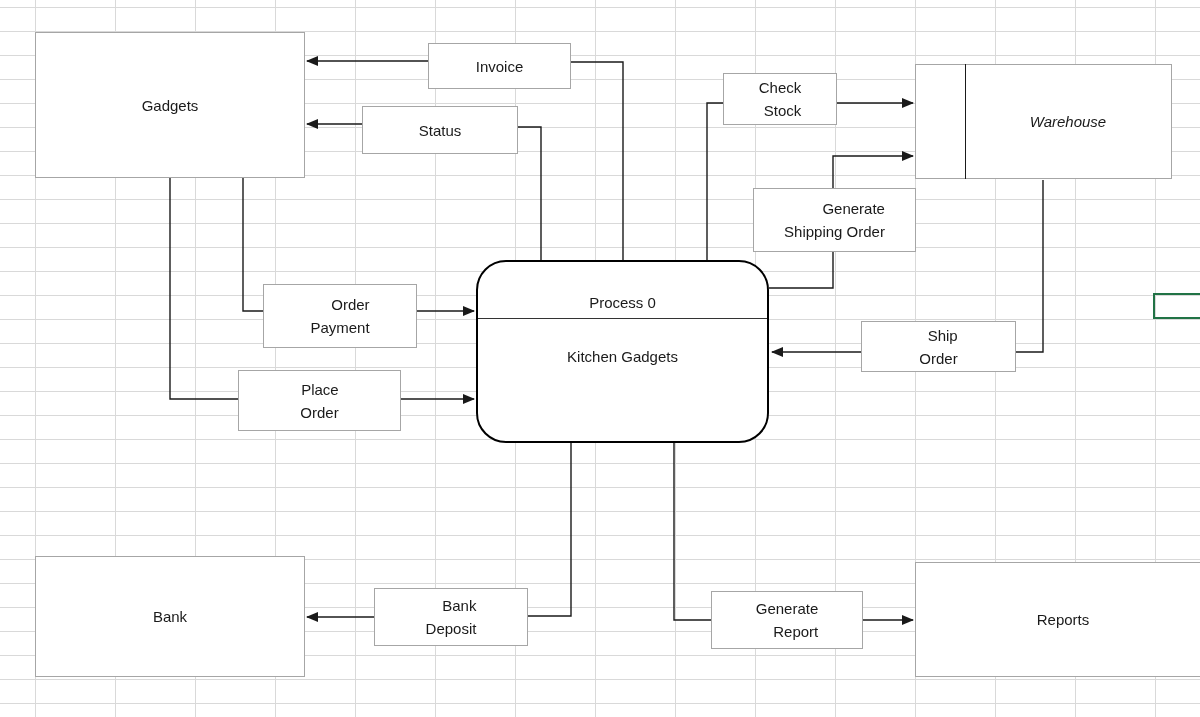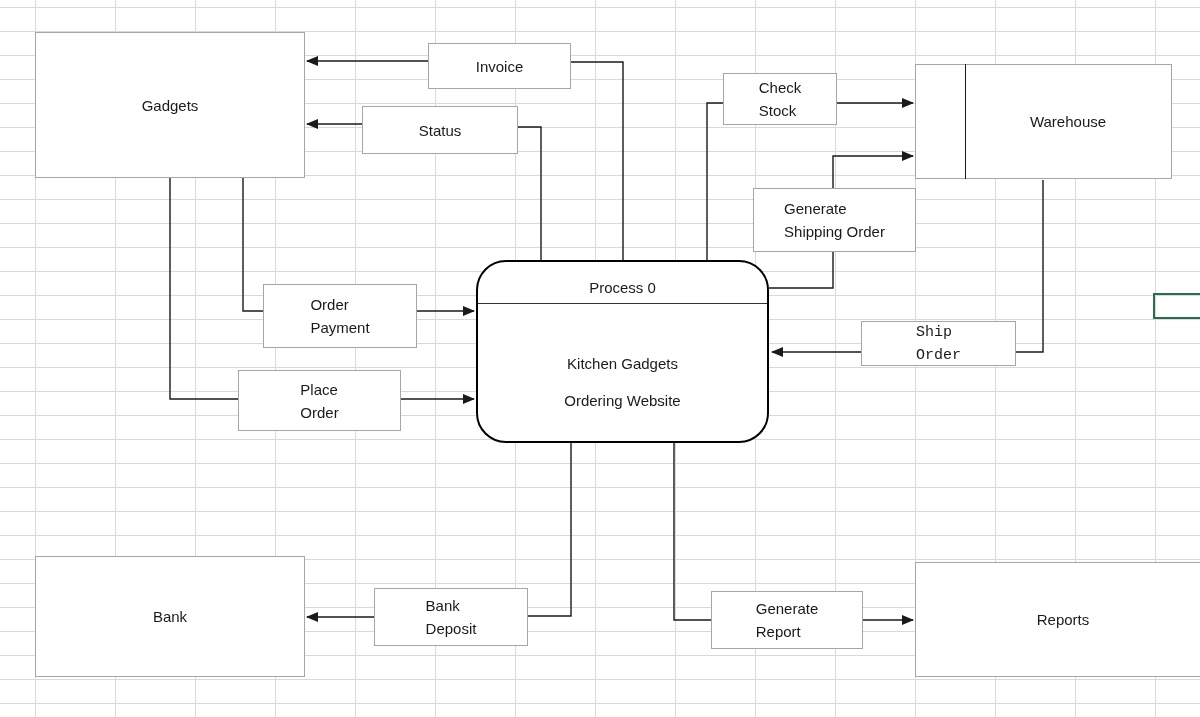--- a/index.html
+++ b/index.html
@@ -9,31 +9,31 @@
       linear-gradient(to right,#d9d9d9 1px,transparent 1px),
       linear-gradient(to bottom,#d9d9d9 1px,transparent 1px);
     background-size:80px 24px;
     background-position:35px 7px;
     font-family:"Liberation Sans",sans-serif;color:#1a1a1a;
   }
   svg.connectors{position:absolute;left:0;top:0;width:1200px;height:717px;}
   svg.connectors polyline{fill:none;stroke:#1a1a1a;stroke-width:1.4;}
   .shape{
     position:absolute;box-sizing:border-box;background:#fff;border:1px solid #a6a6a6;
-    display:flex;align-items:center;justify-content:center;text-align:left;
+    display:flex;align-items:center;justify-content:center;text-align:right;
     font-size:15px;line-height:23px;white-space:pre-line;
   }
-  .warehouse{padding-left:49px;}
+  .warehouse{padding-left:49px;font-style:italic;}
   .store-bar{position:absolute;left:49px;top:-1px;bottom:-1px;width:0;border-left:1.6px solid #1a1a1a;}
   .process{
     position:absolute;box-sizing:border-box;background:#fff;border:2.5px solid #000;
     border-radius:30px;font-size:15px;
   }
   .process-header{
-    position:absolute;left:0;right:0;top:1px;height:41px;border-bottom:1.5px solid #333;
+    position:absolute;left:0;right:0;top:16px;height:41px;border-bottom:1.5px solid #333;
     display:flex;align-items:center;justify-content:center;padding-top:8px;box-sizing:border-box;
   }
   .process-line{position:absolute;left:0;right:0;text-align:center;line-height:20px;}
   .selected-cell{position:absolute;box-sizing:border-box;border:2.5px solid #217346;background:transparent;}
 </style>
 </head>
 <body>
 
 <div class="canvas">
 
@@ -103,36 +103,35 @@
   <div class="shape" style="left:263px;top:284px;width:154px;height:64px;">
     <span>Order
 Payment</span>
   </div>
 
   <div class="shape" style="left:238px;top:370px;width:163px;height:61px;">
     <span>Place
 Order</span>
   </div>
 
-  <div class="shape" style="left:861px;top:321px;width:155px;height:45px;font-family:Liberation Mono, monospace;">
+  <div class="shape" style="left:861px;top:321px;width:155px;height:51px;">
     <span>Ship
 Order</span>
   </div>
 
   <div class="shape" style="left:374px;top:588px;width:154px;height:58px;">
     <span>Bank
 Deposit</span>
   </div>
 
   <div class="shape" style="left:711px;top:591px;width:152px;height:58px;">
     <span>Generate
 Report</span>
   </div>
 
   <div class="process" style="left:476px;top:260px;width:293px;height:183px;">
     <div class="process-header">Process 0</div>
-    <div class="process-line" style="top:92px;">Kitchen Gadgets</div>
-    <div class="process-line" style="top:129px;">Ordering Website</div>
+    <div class="process-line" style="top:85px;">Kitchen Gadgets</div>
   </div>
 
   <div class="selected-cell" style="left:1153px;top:293px;width:60px;height:26px;"></div>
 
 </div>
 
 </body></html>

